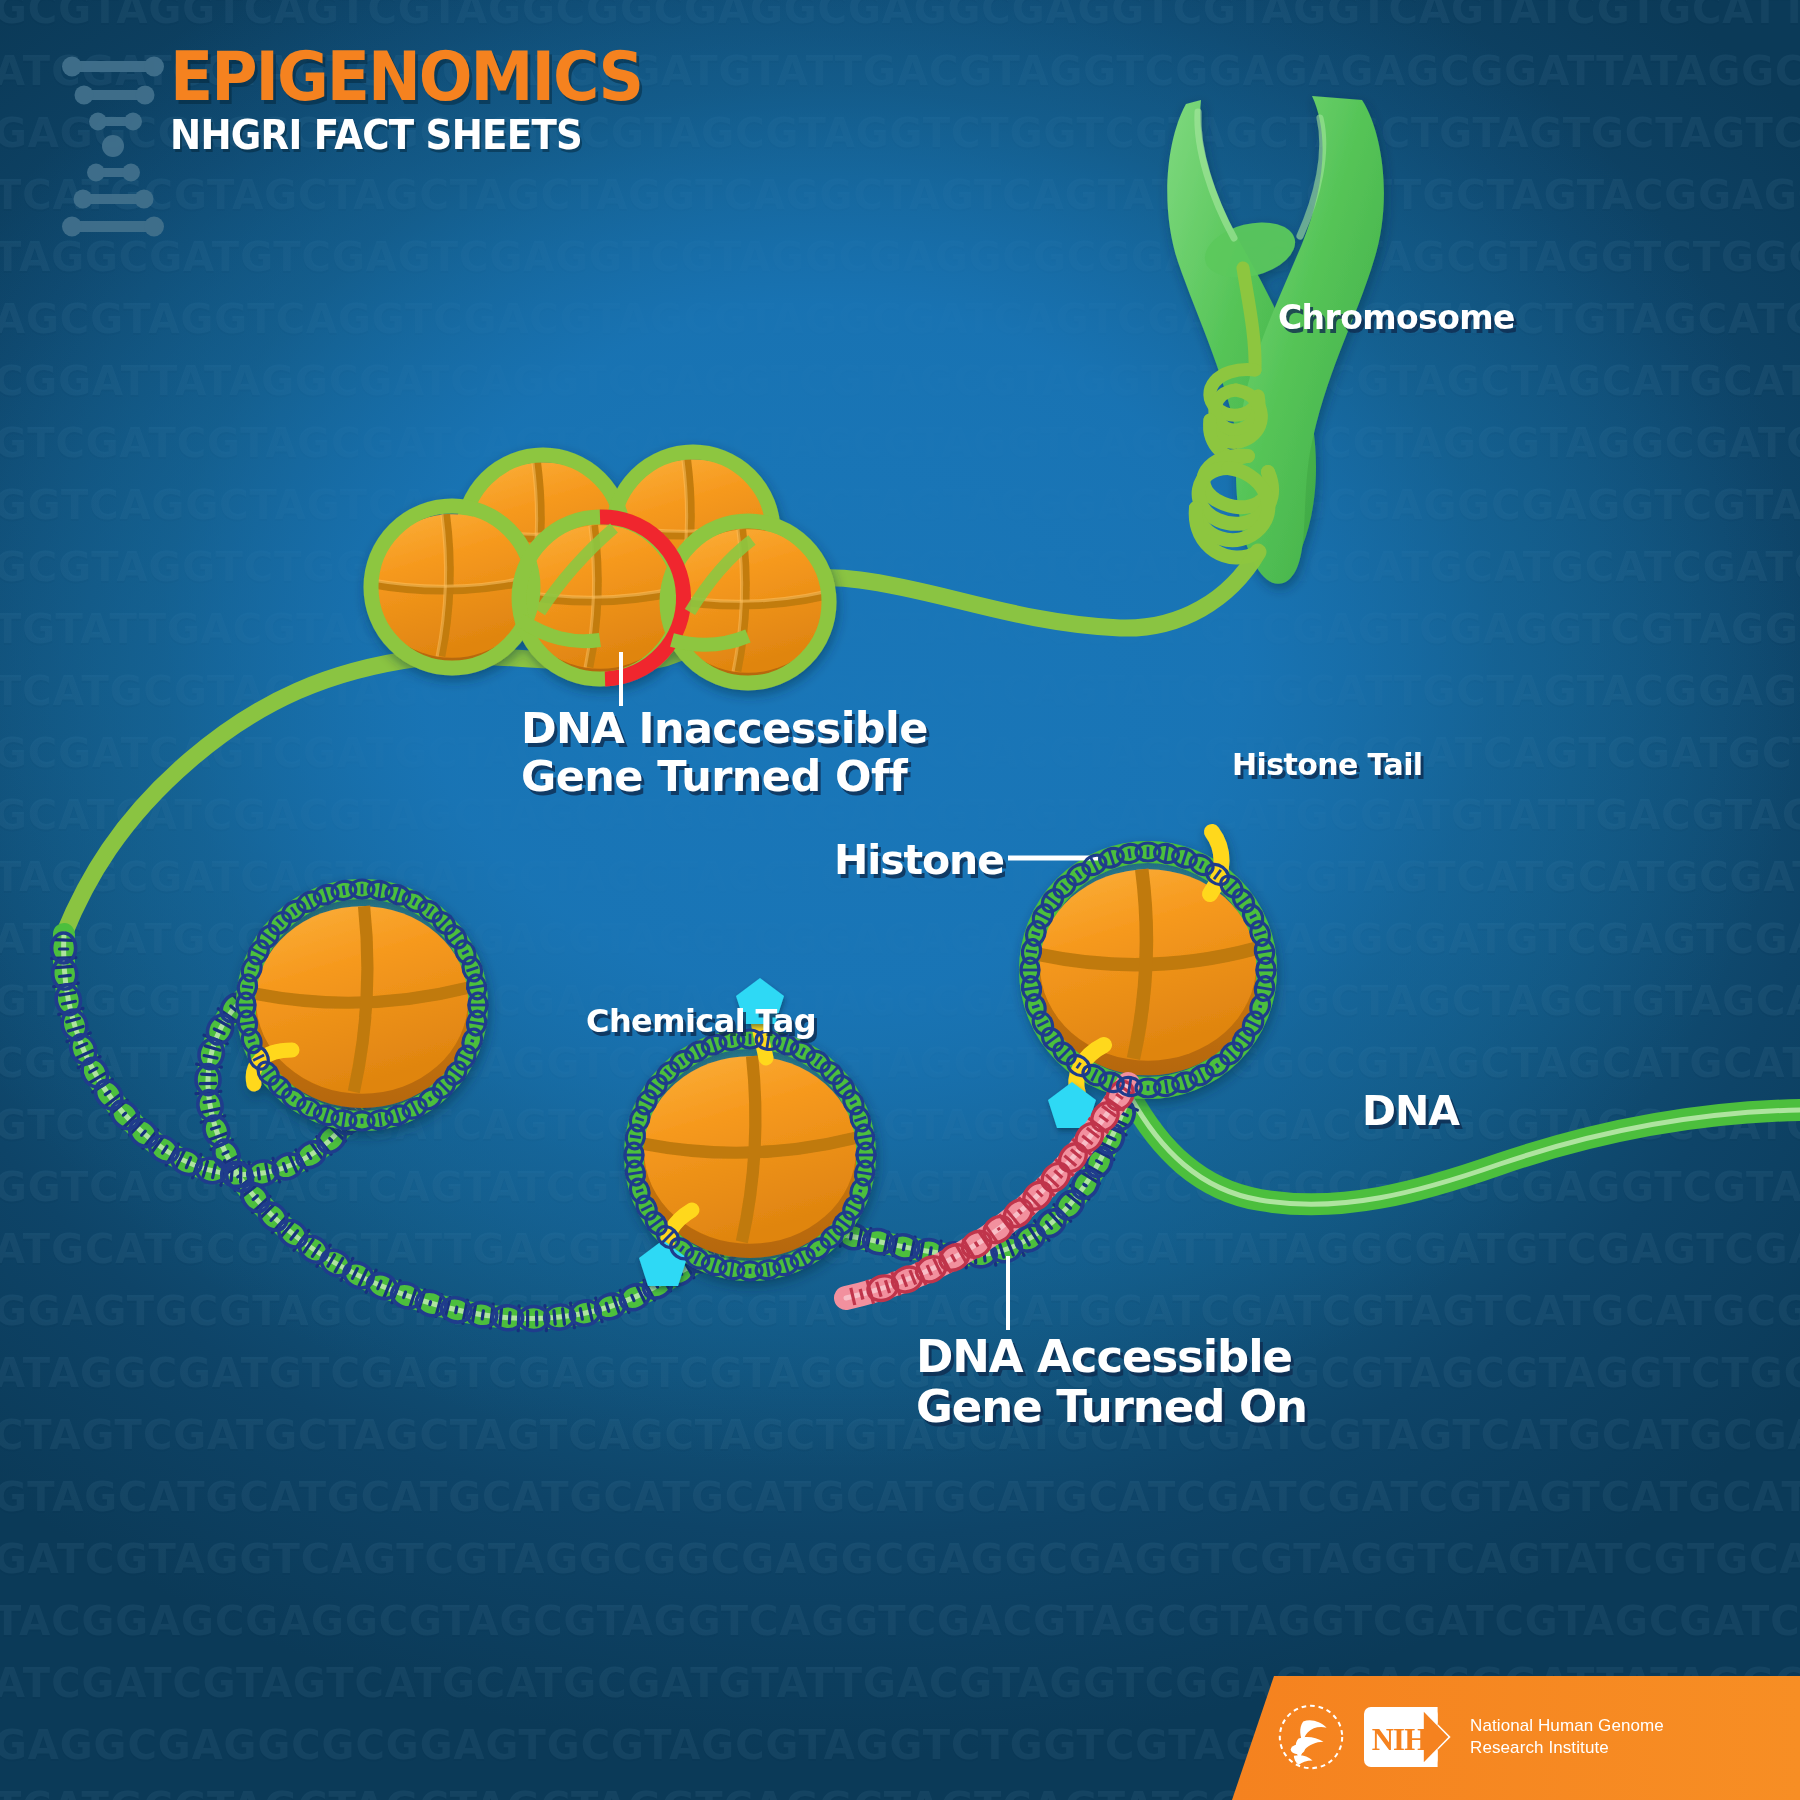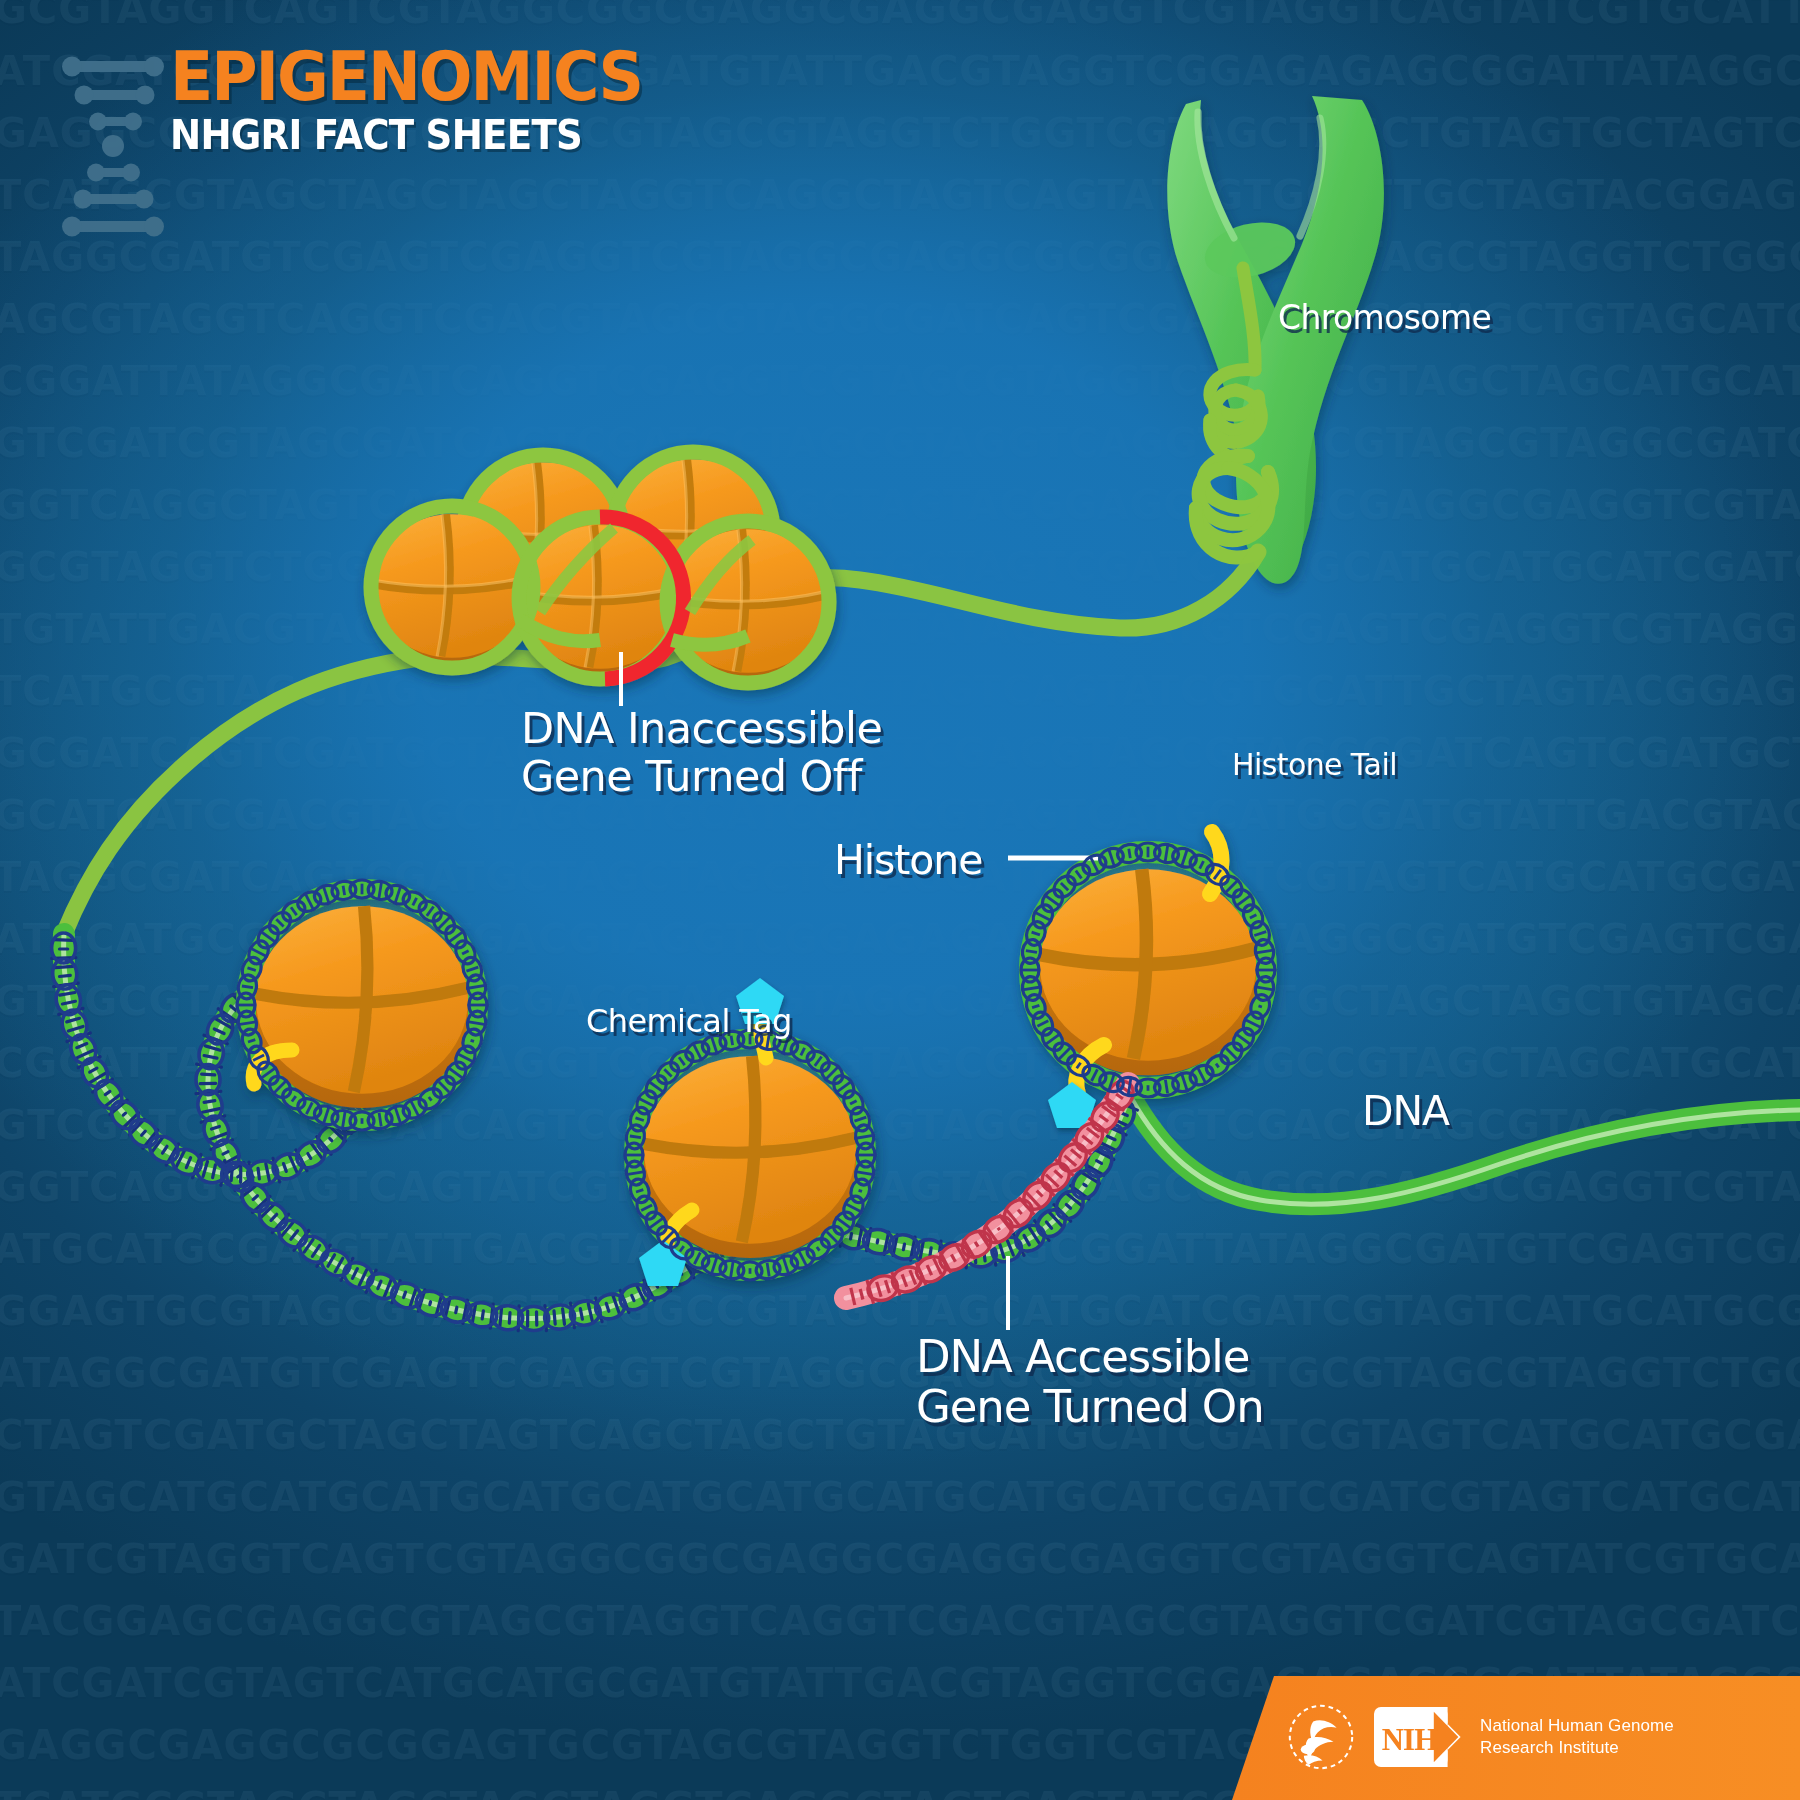--- a/index.html
+++ b/index.html
@@ -84,21 +84,21 @@
 
   
   #art { position: absolute; inset: 0; z-index: 10; }
 
   
   .lbl {
     position: absolute;
     z-index: 40;
     color: #ffffff;
     font-family: "DejaVu Sans", sans-serif;
-    font-weight: 400;
+    font-weight: 700;
     letter-spacing: -0.6px;
     line-height: 1.12;
     text-shadow: 3px 4px 0 rgba(14,42,78,0.78);
     white-space: pre-line;
   }
   #lbl-chromosome { left: 1278px; top: 300px; font-size: 33px; }
   #lbl-inaccessible { left: 521px; top: 704px; font-size: 43px; }
   #lbl-histone-tail { left: 1232px; top: 748px; font-size: 30px; }
   #lbl-histone      { left: 834px;  top: 838px; font-size: 41px; letter-spacing:-1.1px;}
   #lbl-chemtag      { left: 586px;  top: 960px; font-size: 32px; margin-top: 44px; }
@@ -107,21 +107,21 @@
 
   
   #footer {
     position: absolute;
     right: 0; bottom: 0;
     width: 568px; height: 124px;
     z-index: 50;
   }
   #footer-bg { position: absolute; inset: 0; }
   #footer-inner {
-    position: absolute; left: 50px; top: 22px;
+    position: absolute; left: 40px; top: 22px;
     display: flex; align-items: center; gap: 14px;
   }
   #nih-wordmark {
     color: #fff;
     font-family: "Liberation Sans", sans-serif;
     font-size: 17px;
     font-weight: 400;
     line-height: 1.32;
     letter-spacing: 0.1px;
     white-space: pre-line;

